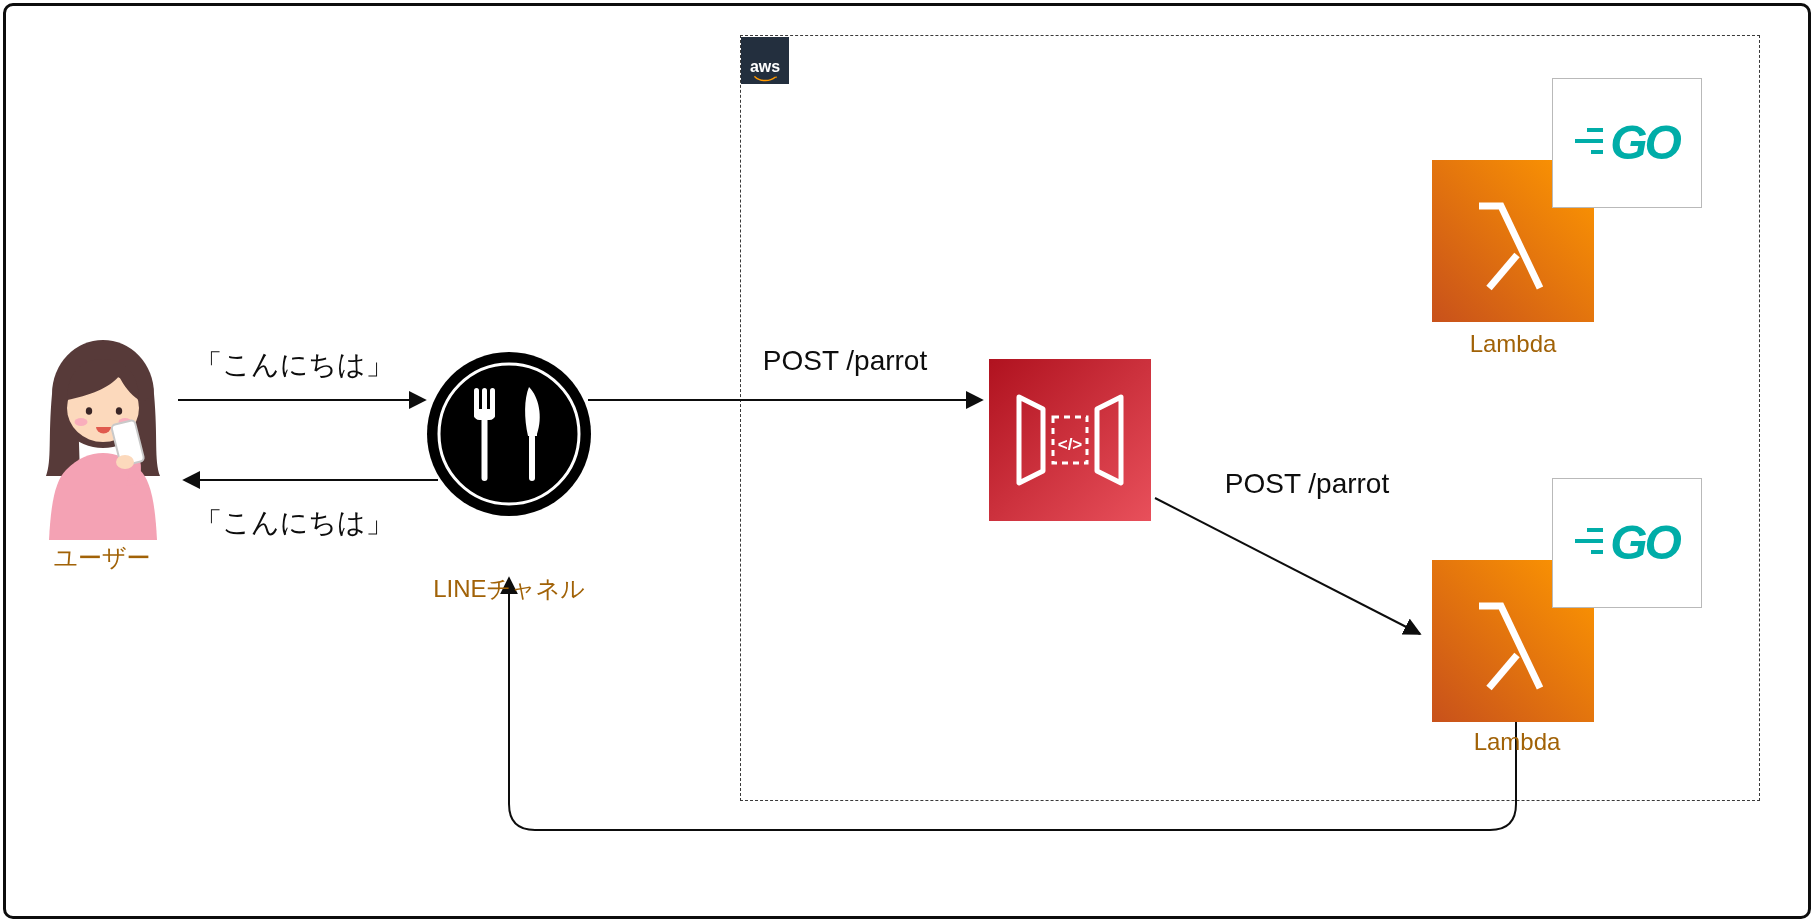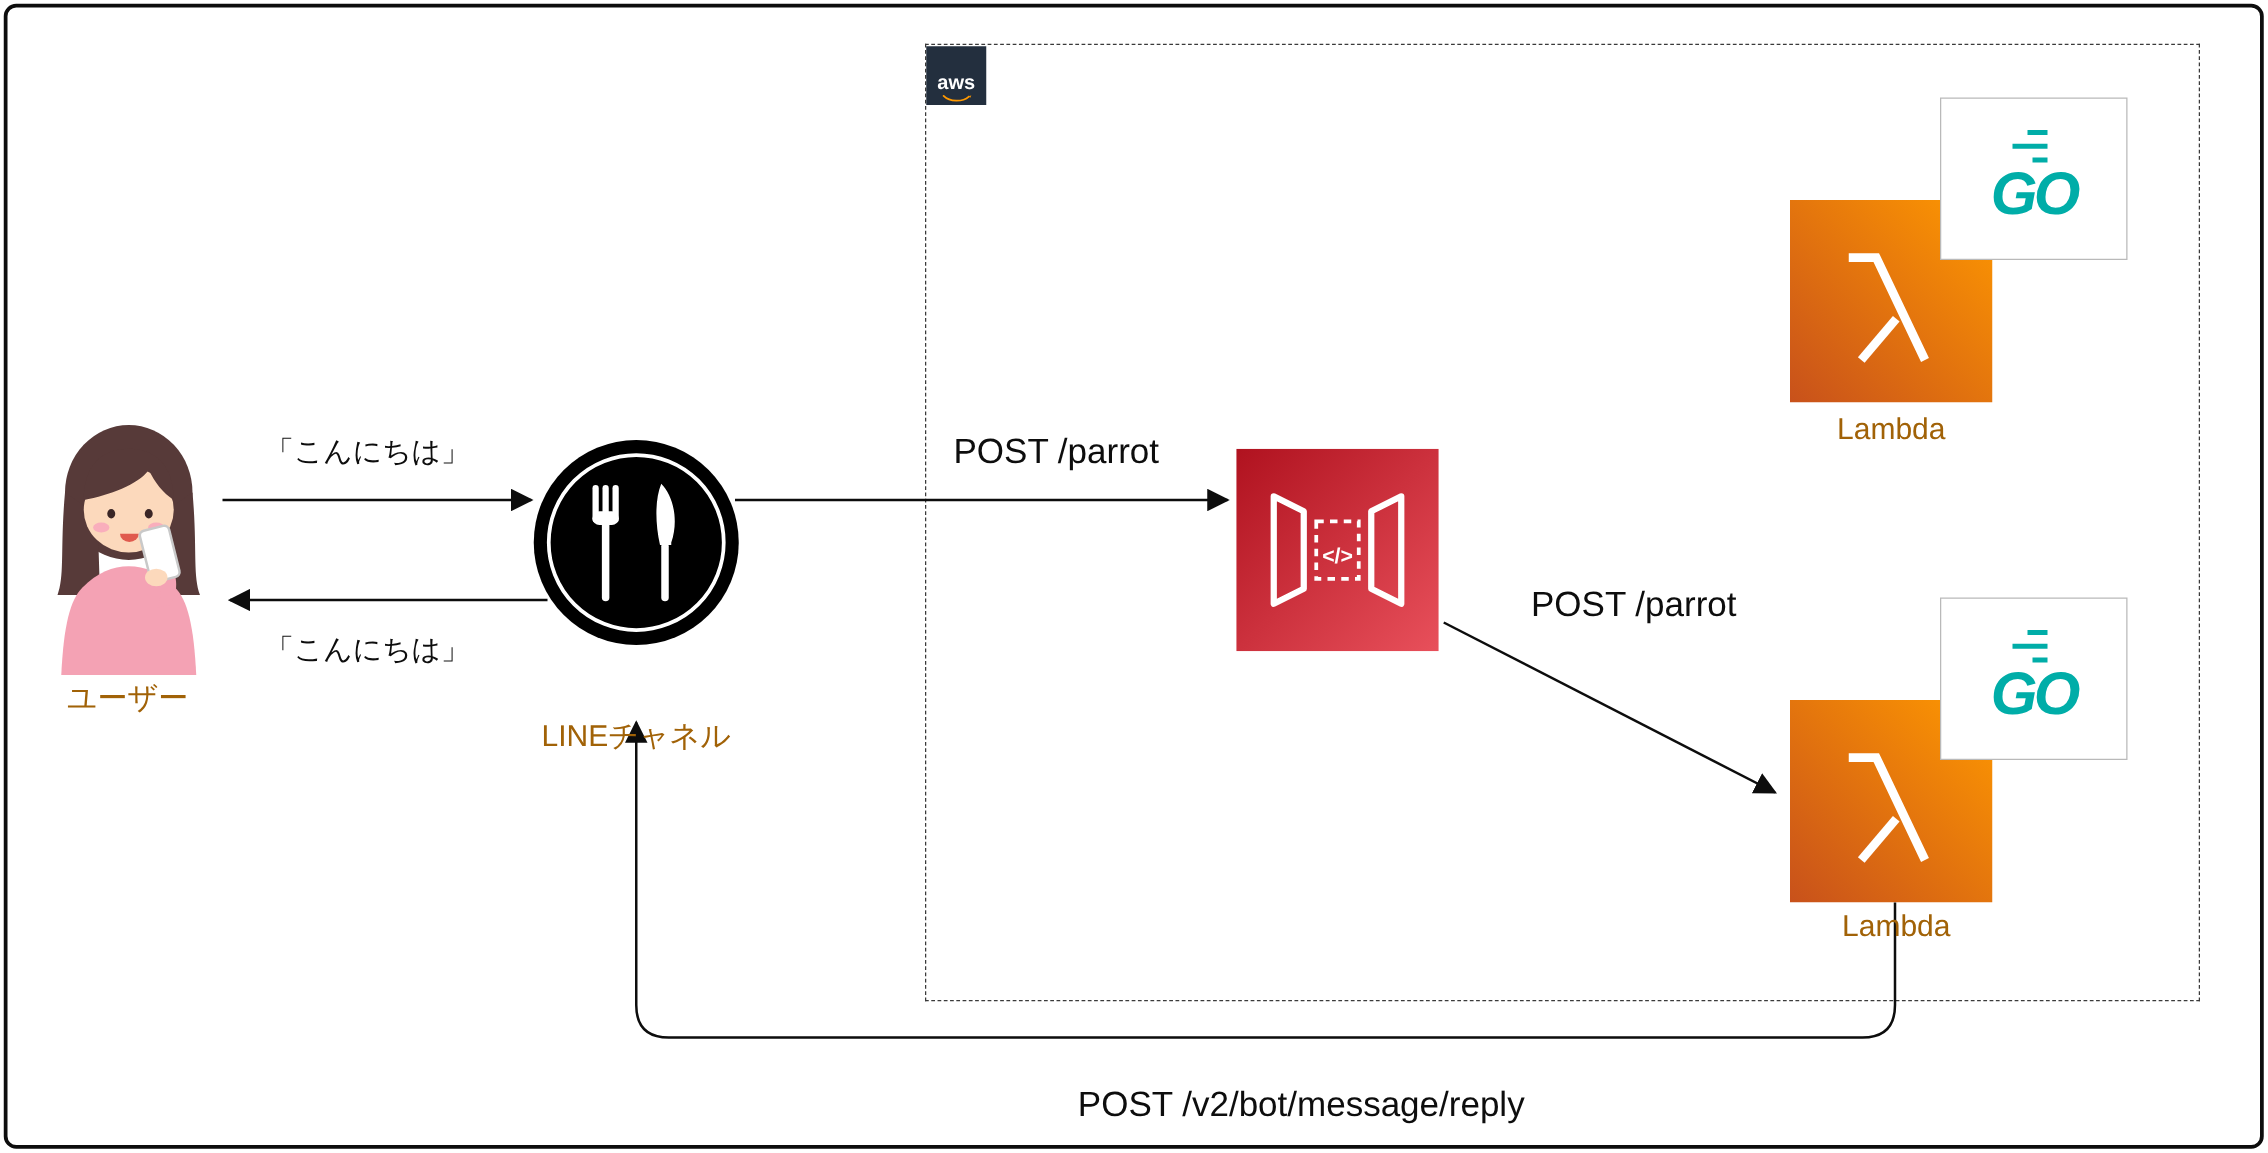--- a/index.html
+++ b/index.html
@@ -8,41 +8,41 @@
     font-family:"Liberation Sans","DejaVu Sans",sans-serif; color:#111;
     overflow:hidden;
   }
   .frame {
     position:absolute; inset:3px; border:3px solid #0d0d0d; border-radius:10px;
     pointer-events:none;
   }
   .arrow-layer { position:absolute; left:0; top:0; width:1814px; height:922px; pointer-events:none; z-index:3; }
 
   .elabel { position:absolute; text-align:center; font-size:28px; color:#0d0d0d; z-index:4; white-space:nowrap; }
-  .jlabel { font-size:23px; }
+  .jlabel { font-size:28px; }
   .nlabel { position:absolute; text-align:center; font-size:24px; color:#a16207; z-index:4; }
 
   .aws-box {
     position:absolute; left:740px; top:35px; width:1018px; height:764px;
     border:1.5px dashed #3a3a3a; z-index:1;
   }
   .aws-logo {
     position:absolute; left:741px; top:37px; width:48px; height:47px;
     background:#232F3E; color:#ffffff; z-index:2;
     display:flex; flex-direction:column; align-items:center; justify-content:flex-start;
     font-weight:bold; font-size:16px; line-height:20px; padding-top:20px; box-sizing:border-box;
   }
   .aws-smile { width:40px; height:14px; margin-top:-2px; }
 
   .icon { position:absolute; z-index:2; }
 
   .go-badge {
     position:absolute; width:148px; height:128px; background:#ffffff;
     border:1px solid #b9b9b9; z-index:5;
-    display:flex; align-items:center; justify-content:center;flex-direction:column;
+    display:flex; align-items:center; justify-content:center;
   }
   .go-lines { display:flex; flex-direction:column; align-items:flex-end; gap:7px; margin-right:7px; transform:translateY(-2px); }
   .go-lines span { display:block; height:4px; background:#00ADA8; }
   .go-lines .l1 { width:16px; }
   .go-lines .l2 { width:28px; }
   .go-lines .l3 { width:12px; }
   .go-text {
     font-size:48px; font-weight:bold; font-style:italic; color:#00ADA8;
     letter-spacing:-3px; line-height:1;
   }
@@ -175,15 +175,14 @@
   <div class="go-badge" style="left:1552px; top:478px;">
     <span class="go-lines">
         <span class="l1"></span>
         <span class="l2"></span>
         <span class="l3"></span>
       </span>
     <span class="go-text">GO</span>
   </div>
   <div class="nlabel" style="left:1424px; top:728px; width:186px;">Lambda</div>
 
-  <div class="elabel" style="left:816px; top:868px; width:450px;">POST /v2/bot/message/reply</div>
 
 </div>
 
 </body></html>

